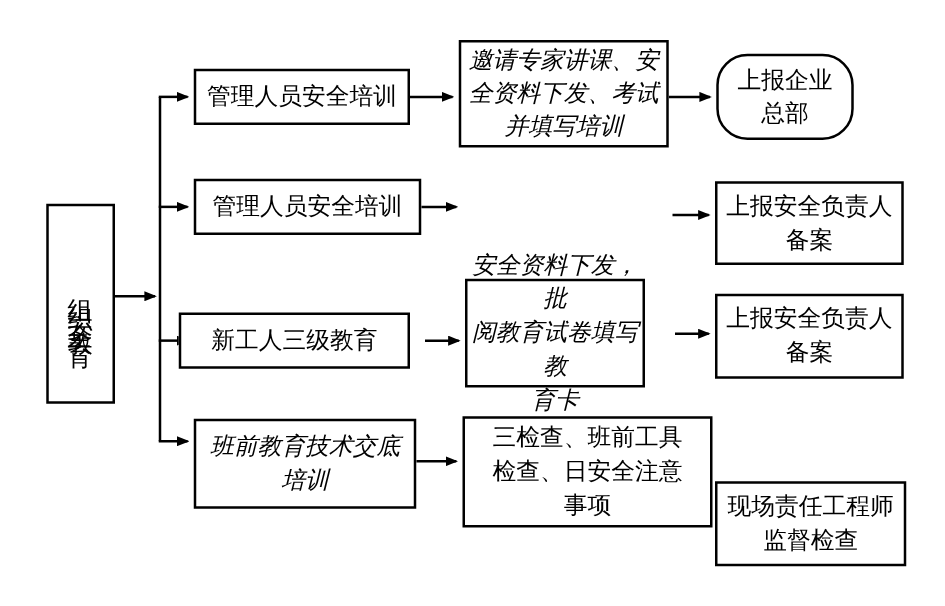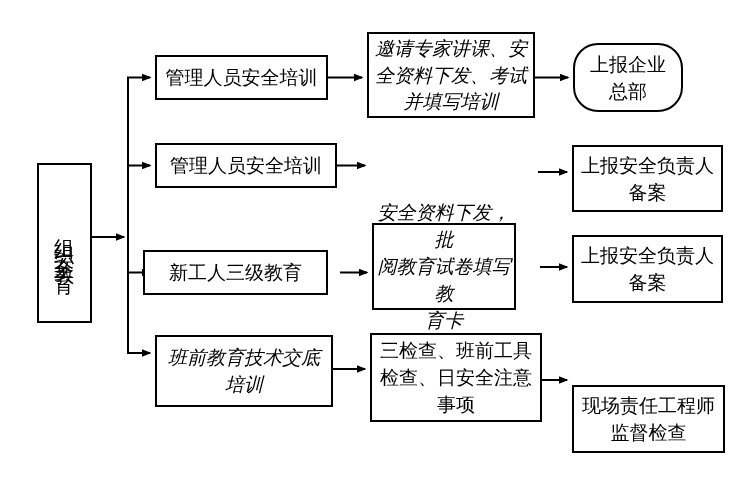--- a/index.html
+++ b/index.html
@@ -50,21 +50,21 @@
   
   .n-r2-step    { left: 155px; top: 143px; width: 182px; height: 45px; }
   .n-r2-process { left: 370px; top: 140px; width: 168px; height: 60px; }
   .n-r2-result  { left: 572px; top: 145px; width: 151px; height: 67px; }
   
   .n-r3-step    { left: 143px; top: 250px; width: 185px; height: 45px; }
   .n-r3-process { left: 372px; top: 223px; width: 144px; height: 87px; font-style: italic; }
   .n-r3-result  { left: 572px; top: 235px; width: 151px; height: 68px; }
   
   .n-r4-step    { left: 155px; top: 335px; width: 178px; height: 72px; font-style: italic; }
-  .n-r4-process { left: 370px; top: 333px; width: 172px; height: 89px; }
+  .n-r4-process { left: 370px; top: 333px; width: 200px; height: 89px; }
   .n-r4-result  { left: 572px; top: 337px; width: 153px; height: 68px; margin-top: 48px; }
 
   .connectors line { stroke: #000000; stroke-width: 2; }
 </style>
 </head>
 <body>
 
 <div class="canvas">
 
   <svg class="connectors" viewBox="0 0 756 485" xmlns="http://www.w3.org/2000/svg">

